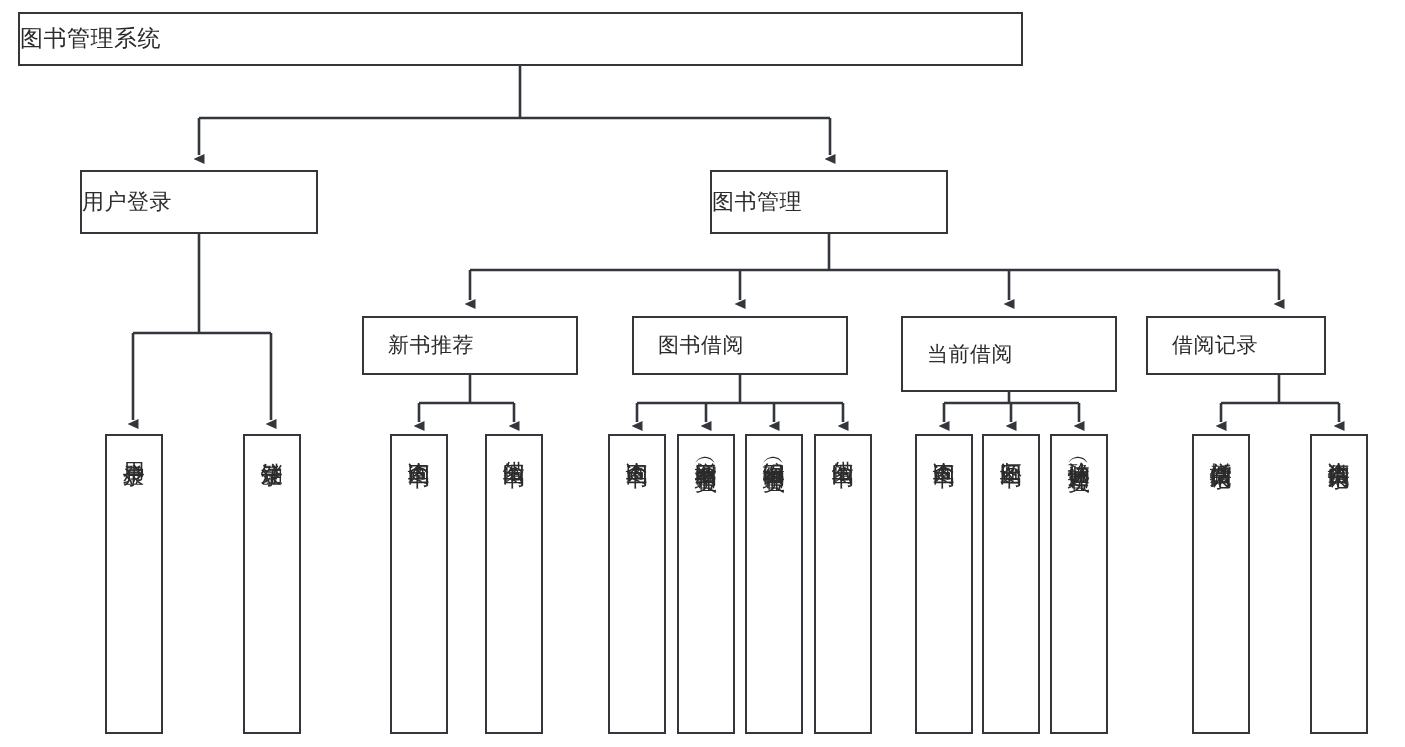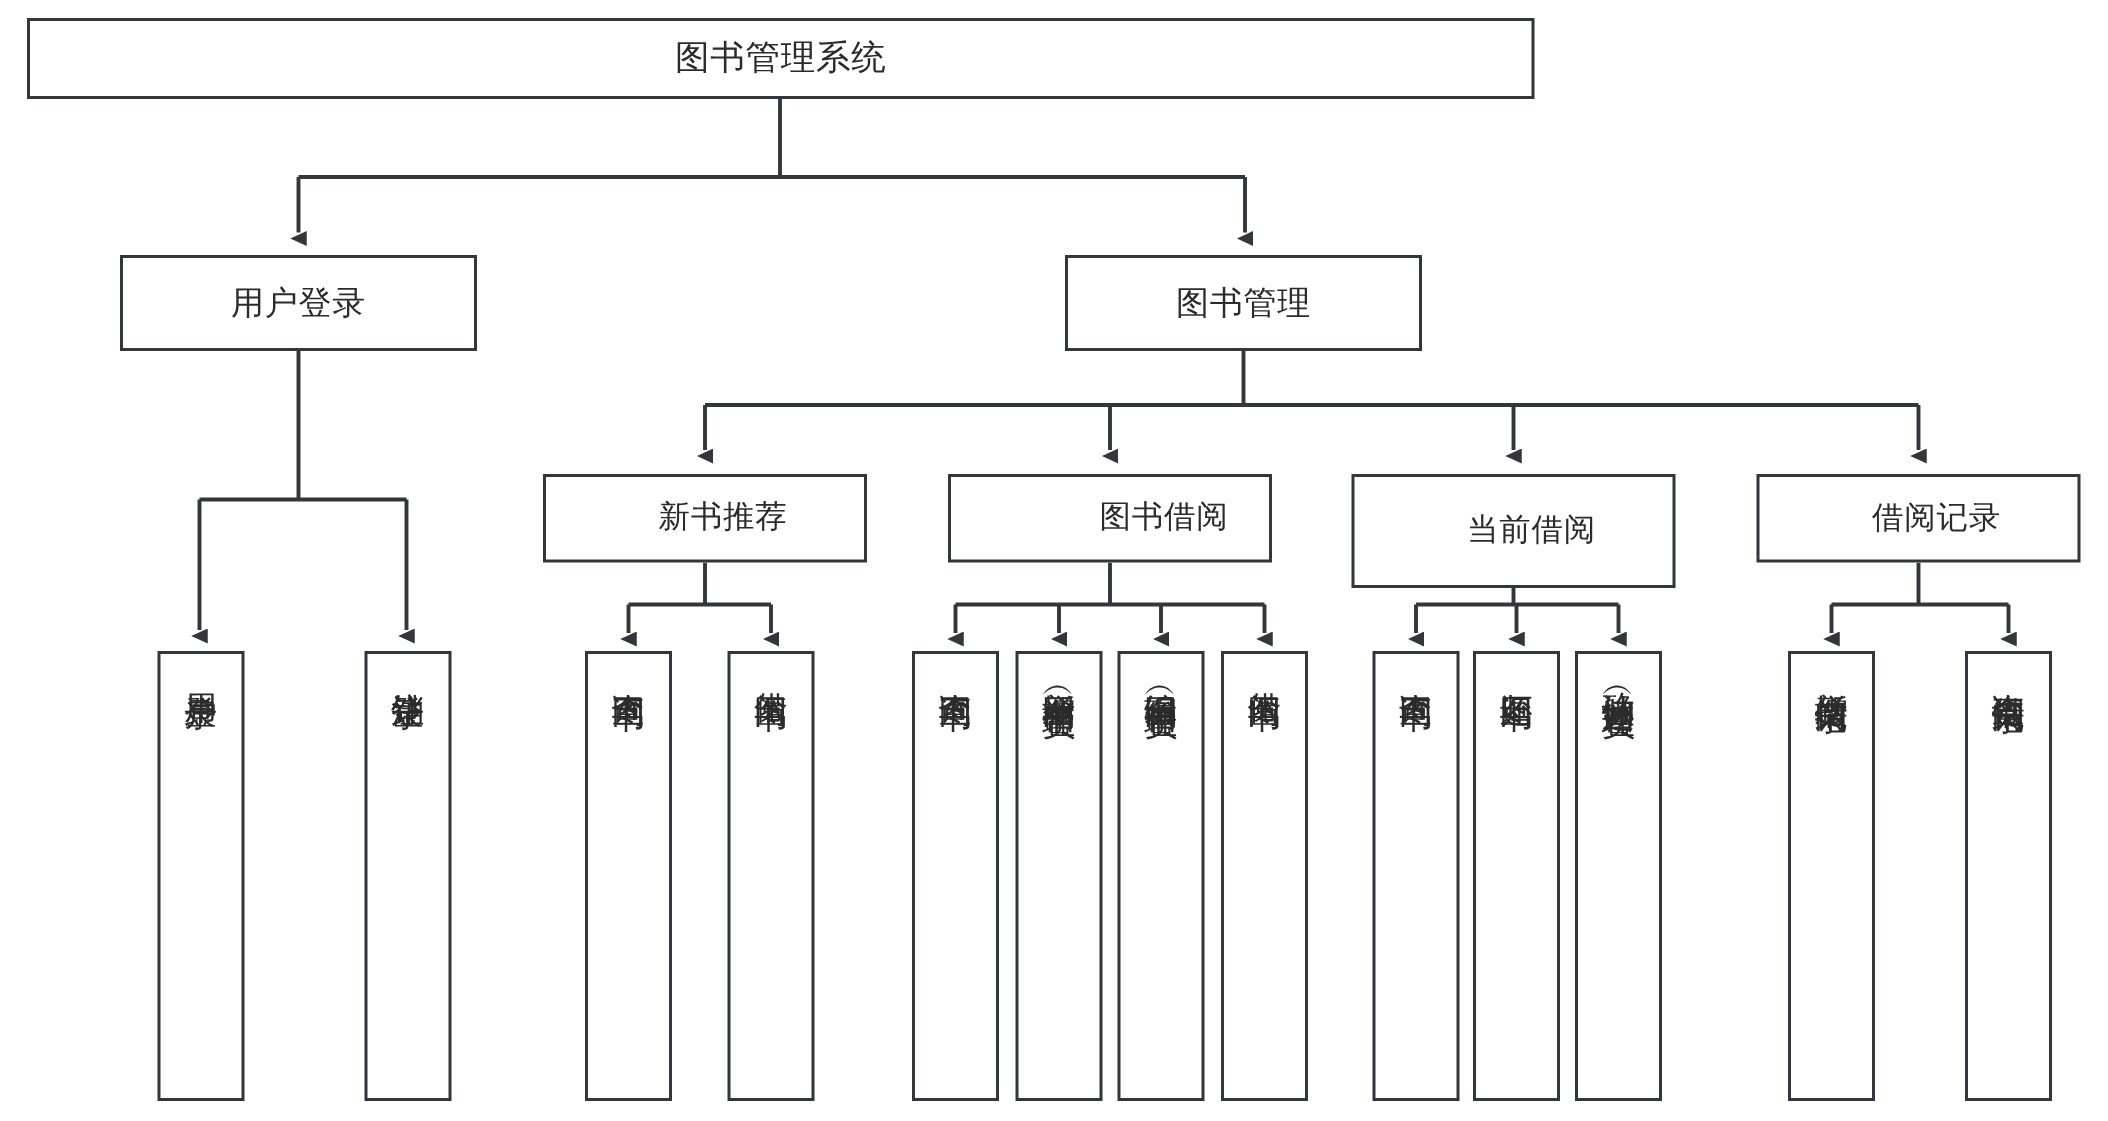--- a/index.html
+++ b/index.html
@@ -25,21 +25,20 @@
     height: 747px;
     pointer-events: none;
   }
   .node {
     position: absolute;
     box-sizing: border-box;
     background: #ffffff;
     border: 2px solid #33373b;
     display: flex;
     align-items: center;
-    justify-content: center;
     color: #2b2b2b;
   }
   .node .label {
     text-align: center;
     line-height: 1.28;
     letter-spacing: 0.5px;
   }
   .node-root .label { font-size: 23px; }
   .node-l2 .label { font-size: 22px; }
   .node-l3 .label { font-size: 21px; margin-left: 24px; }
@@ -127,27 +126,27 @@
   <div class="node node-l2" style="left:80px; top:170px; width:238px; height:64px;">
     <span class="label">用户登录</span>
   </div>
   <div class="node node-l2" style="left:710px; top:170px; width:238px; height:64px;">
     <span class="label">图书管理</span>
   </div>
 
   <div class="node node-l3" style="left:362px; top:316px; width:216px; height:59px;">
     <span class="label">新书推荐</span>
   </div>
-  <div class="node node-l3" style="left:632px; top:316px; width:216px; height:59px;padding-left:48px;">
+  <div class="node node-l3" style="left:632px; top:316px; width:216px; height:59px;">
     <span class="label">图书借阅</span>
   </div>
   <div class="node node-l3" style="left:901px; top:316px; width:216px; height:76px;">
     <span class="label">当前借阅</span>
   </div>
-  <div class="node node-l3" style="left:1171px; top:316px; width:216px; height:59px;font-family:Liberation Serif, serif;">
+  <div class="node node-l3" style="left:1146px; top:316px; width:180px; height:59px;">
     <span class="label">借阅记录</span>
   </div>
 
   <div class="node node-leaf" style="left:105px; top:434px; width:58px; height:300px;">
     <span class="label">用户登录</span>
   </div>
   <div class="node node-leaf" style="left:243px; top:434px; width:58px; height:300px;">
     <span class="label">注销登录</span>
   </div>
 

